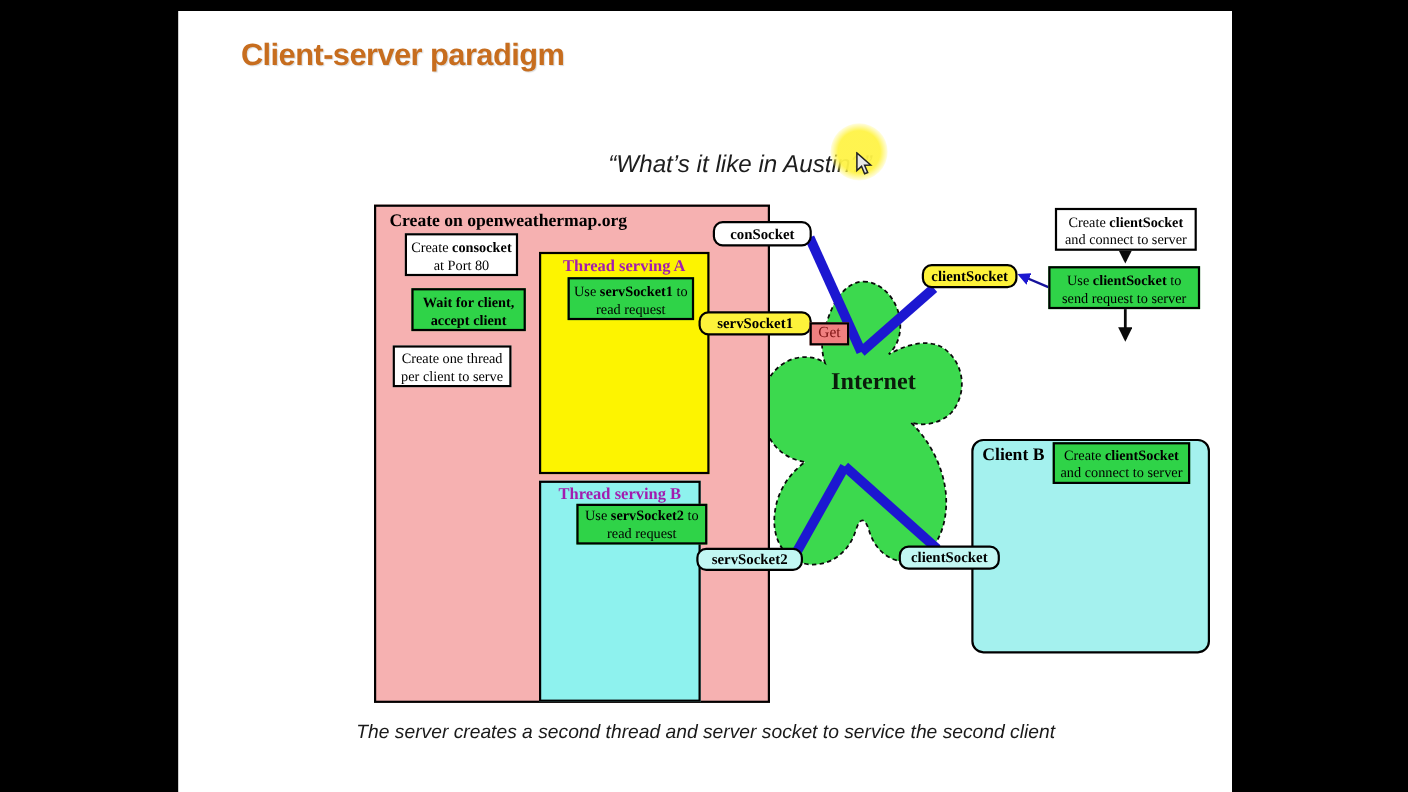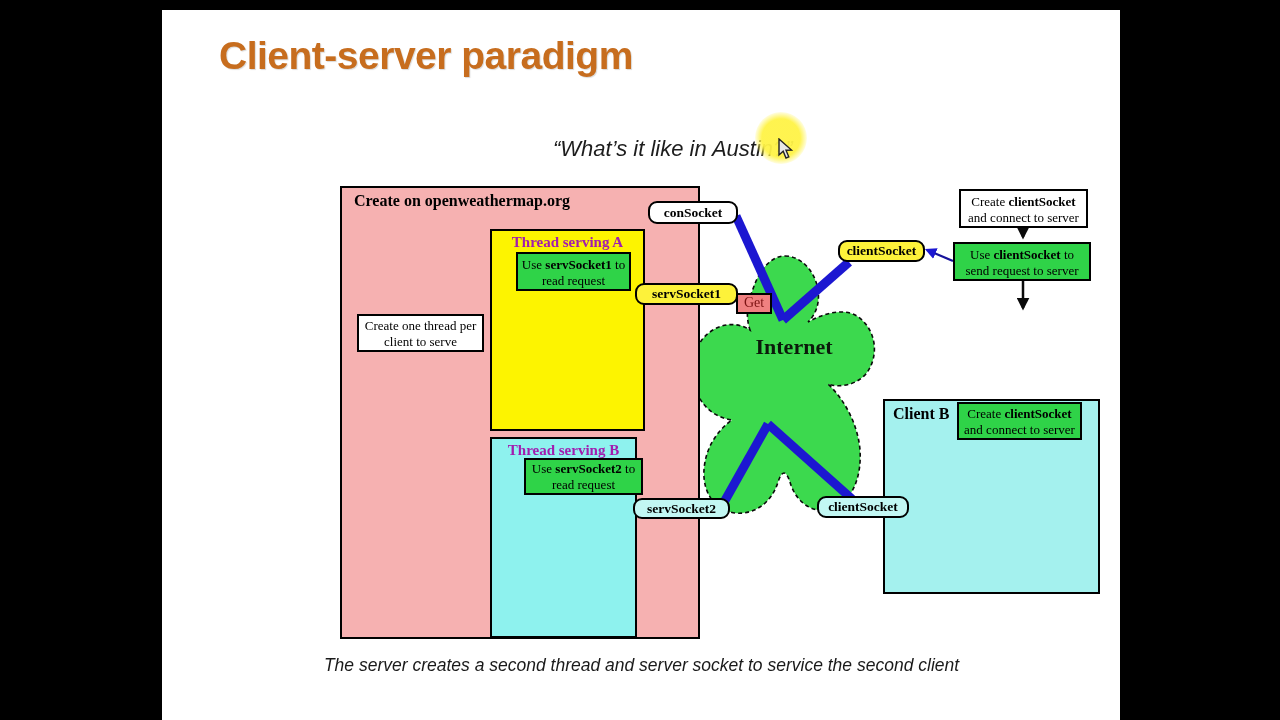--- a/index.html
+++ b/index.html
@@ -1,36 +1,36 @@
 <!DOCTYPE html>
 <html><head>
 <meta charset="utf-8">
 <style>
   html,body{margin:0;padding:0;background:#000;}
   .stage{position:relative;width:1280px;height:720px;background:#000;overflow:hidden;
          font-family:"Liberation Serif",serif;}
   .slide{position:absolute;left:162px;top:10px;width:958px;height:710px;background:#ffffff;}
 
   .title{position:absolute;left:219px;top:34px;font-family:"Liberation Sans",sans-serif;
-         font-weight:bold;font-size:39px;color:#c76d1e;letter-spacing:-0.5px;
+         font-weight:bold;font-size:28px;color:#c76d1e;letter-spacing:-0.5px;
          text-shadow:1px 1px 1px rgba(0,0,0,0.15);}
   .quote{position:absolute;left:553px;top:136px;font-family:"Liberation Sans",sans-serif;
          font-style:italic;font-size:22px;color:#1d1d1d;}
   .highlight{position:absolute;left:755px;top:112px;width:52px;height:52px;border-radius:50%;
          background:radial-gradient(circle,rgba(255,243,70,0.95) 52%,rgba(255,243,70,0) 74%);}
   .cursor{position:absolute;left:778px;top:138px;}
 
   .caption{position:absolute;left:163px;top:655px;width:957px;text-align:center;
          font-family:"Liberation Sans",sans-serif;font-size:17.5px;color:#1a1a1a;font-style:italic;}
 
   .panel{position:absolute;border:2px solid #000;box-sizing:border-box;}
   .server-fill{background:#f6b1b1;}
   .yellow-fill{background:#fdf400;}
   .cyanA-fill{background:#8ef2ee;}
-  .cyanB-fill{background:#a4f1ee;}
+  .cyanB-fill{background:#a4f1ee;border-radius:11px;}
 
   .panel-title{font-weight:bold;font-size:16px;color:#000;}
   .thread-title{font-weight:bold;font-size:15px;color:#a21caf;text-align:center;padding-top:3px;}
 
   .box{position:absolute;border:2px solid #000;box-sizing:border-box;text-align:center;
        font-size:13px;line-height:1.18;color:#000;display:flex;align-items:flex-end;
        justify-content:center;padding:1px 2px;}
   .white-box{background:#ffffff;}
   .green-box{background:#2fd348;}
   .bold{font-weight:bold;}
@@ -102,23 +102,29 @@
     <line x1="953" y1="261" x2="927" y2="250" stroke="#16129b" stroke-width="2.2" marker-end="url(#ah-blue)"></line>
 
     <line x1="1020" y1="441" x2="1020" y2="466" stroke="#0a0a0a" stroke-width="2.5" marker-end="url(#ah-black)"></line>
     <line x1="957" y1="430" x2="899" y2="491" stroke="#1c17d1" stroke-width="2.2" marker-end="url(#ah-blue)"></line>
   </svg>
 
   <div class="panel server-fill" style="left:340px;top:186px;width:360px;height:453px;">
     <div class="panel-title" style="position:absolute;left:12px;top:4px;">Create on openweathermap.org</div>
   </div>
 
+  <div class="box white-box" style="left:368px;top:212px;width:103px;height:39px;">
+    <div><span>Create </span><span class="bold">consocket</span><span> at Port 80</span></div>
+  </div>
 
+  <div class="box green-box bold" style="left:374px;top:262px;width:104px;height:39px;">
+    <div>Wait for client, accept client</div>
+  </div>
 
-  <div class="box white-box" style="left:357px;top:314px;width:127px;height:38px;">
+  <div class="box white-box" style="left:357px;top:314px;width:108px;height:38px;">
     <div>Create one thread per client to serve</div>
   </div>
 
   <div class="panel yellow-fill" style="left:490px;top:229px;width:155px;height:202px;">
     <div class="thread-title">Thread serving A</div>
   </div>
   <div class="box green-box" style="left:516px;top:252px;width:115px;height:39px;">
     <div><span>Use </span><span class="bold">servSocket1</span><span> to read request</span></div>
   </div>
 

